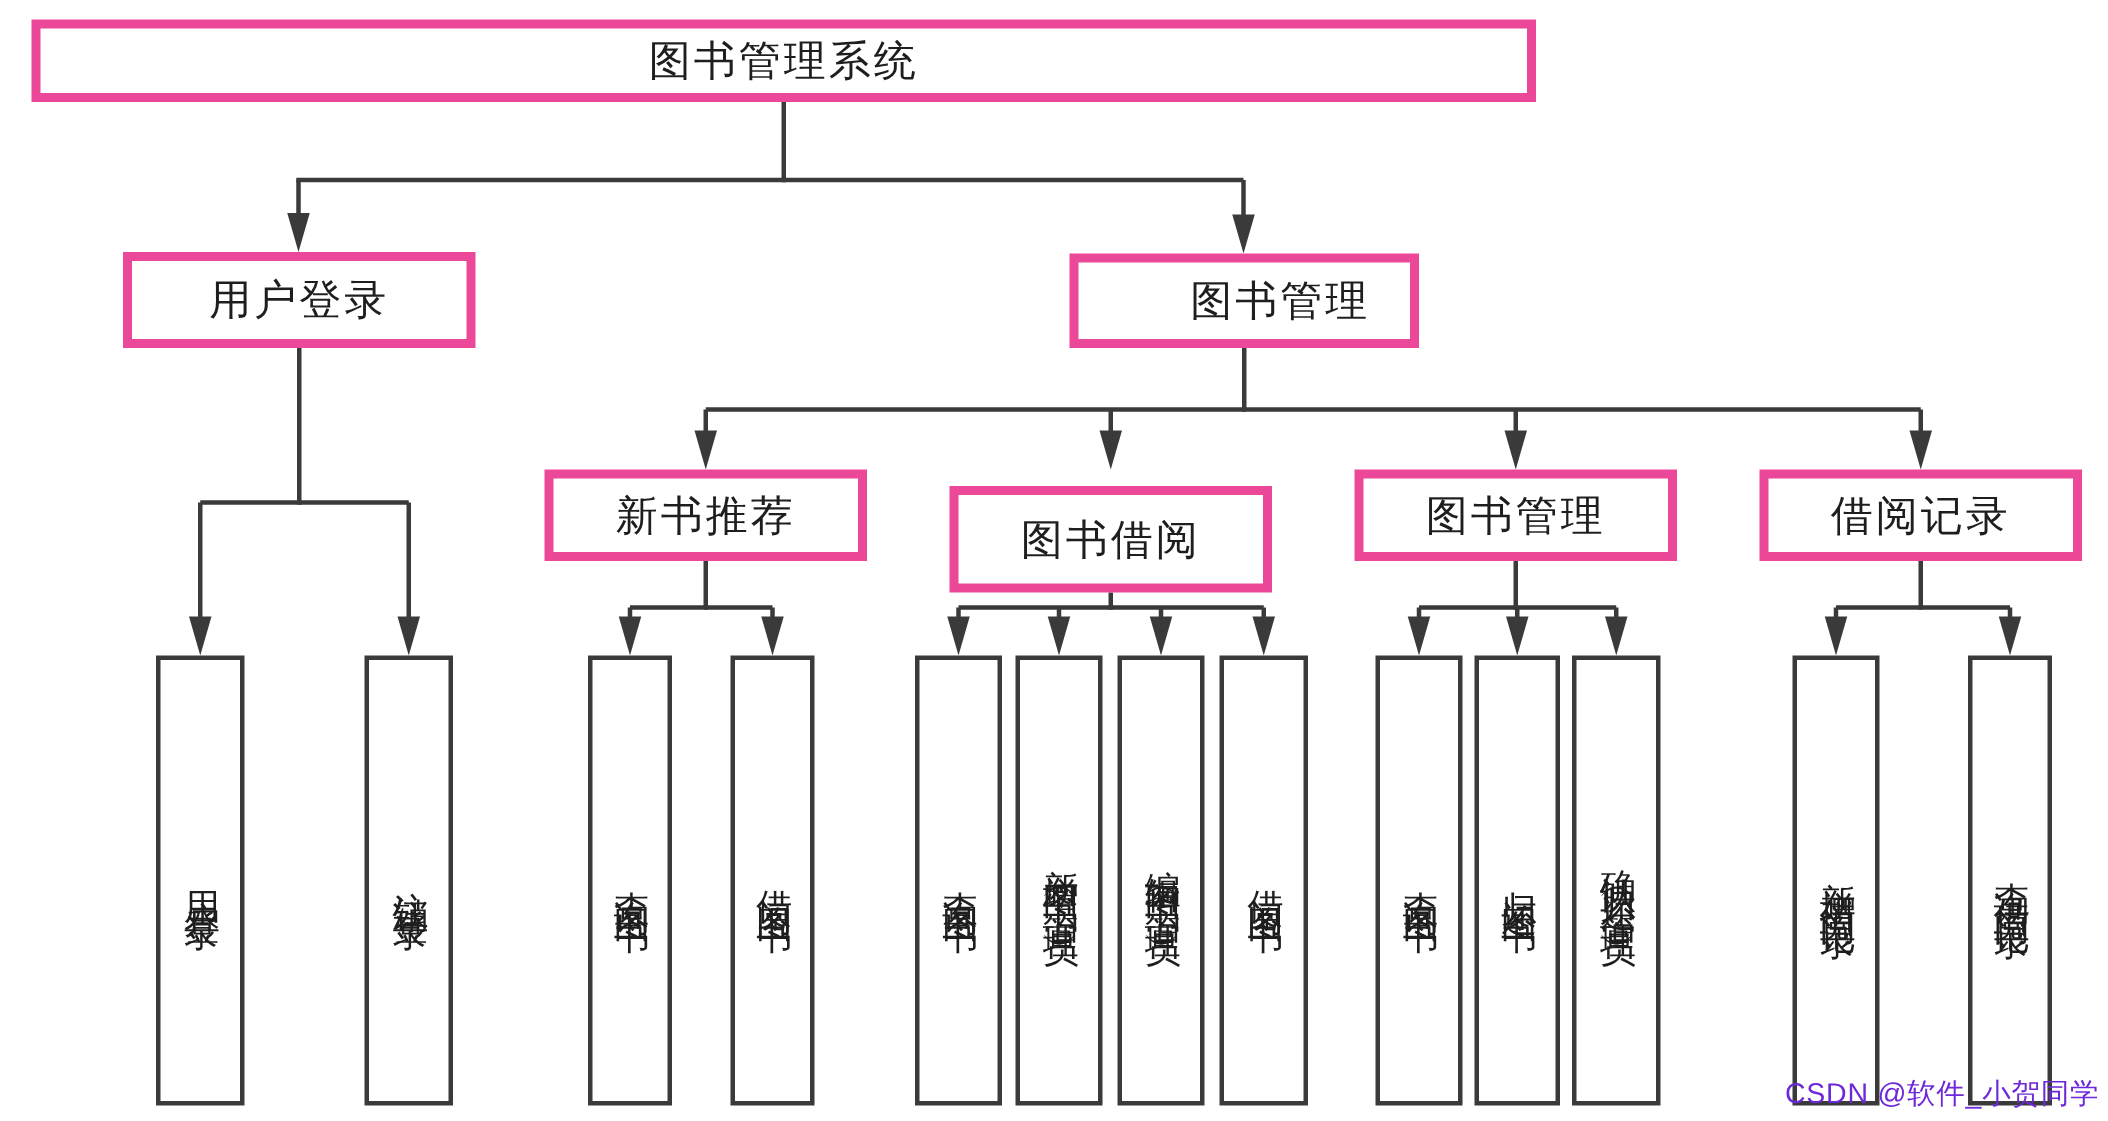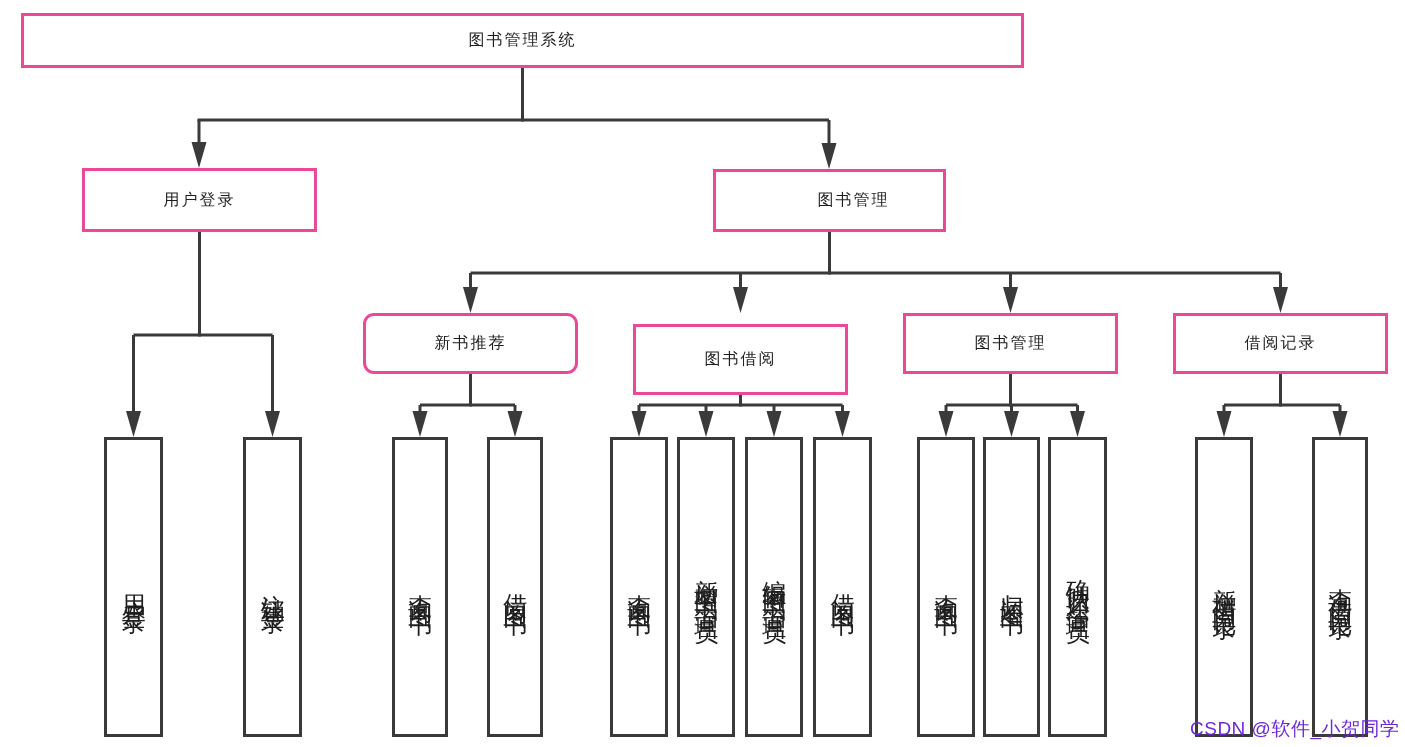--- a/index.html
+++ b/index.html
@@ -13,27 +13,27 @@
   }
   svg.wires {
     position: absolute;
     left: 0; top: 0;
     width: 1405px; height: 747px;
     z-index: 1;
   }
   .node {
     position: absolute;
     box-sizing: border-box;
-    border: 3px solid #ec4899;
+    border: 6px solid #ec4899;
     background: #ffffff;
     color: #1e1e1e;
     display: flex;
     align-items: center;
     justify-content: center;
-    font-size: 16px;
+    font-size: 28px;
     letter-spacing: 2px;
     z-index: 2;
     white-space: nowrap;
   }
   .vnode {
     position: absolute;
     box-sizing: border-box;
     border: 3px solid #3a3a3a;
     background: #ffffff;
     color: #1e1e1e;
@@ -49,21 +49,21 @@
     text-orientation: mixed;
     font-size: 24px;
     letter-spacing: 6px;
     line-height: 1.1;
     white-space: nowrap;
   }
   
   #n-system    { left: 21px;  top: 13px;  width: 1003px; height: 55px; }
   #n-login     { left: 82px;  top: 168px; width: 235px;  height: 64px; }
   #n-mgmt      { left: 713px; top: 169px; width: 233px;  height: 63px; padding-left: 48px; }
-  #n-recommend { left: 363px; top: 313px; width: 215px;  height: 61px; border-radius: 11px; }
+  #n-recommend { left: 363px; top: 313px; width: 215px;  height: 61px; }
   #n-borrow    { left: 633px; top: 324px; width: 215px;  height: 71px; }
   #n-current   { left: 903px; top: 313px; width: 215px;  height: 61px; }
   #n-records   { left: 1173px;top: 313px; width: 215px;  height: 61px; }
   
   #n-leaf-login    { left: 104px;  width: 59px; }
   #n-leaf-logout   { left: 243px;  width: 59px; }
   #n-rec-query     { left: 392px;  width: 56px; }
   #n-rec-borrow    { left: 487px;  width: 56px; }
   #n-bor-query     { left: 610px;  width: 58px; }
   #n-bor-add       { left: 677px;  width: 58px; }

